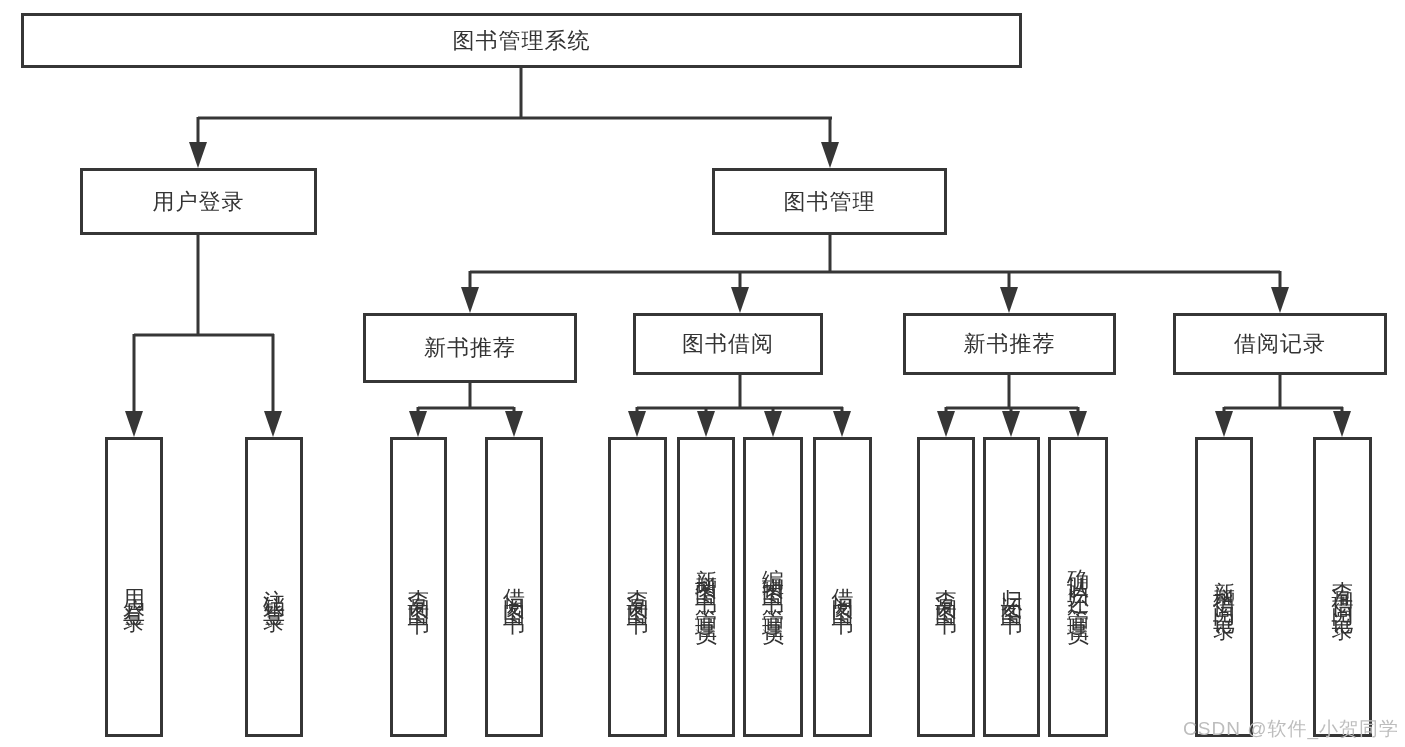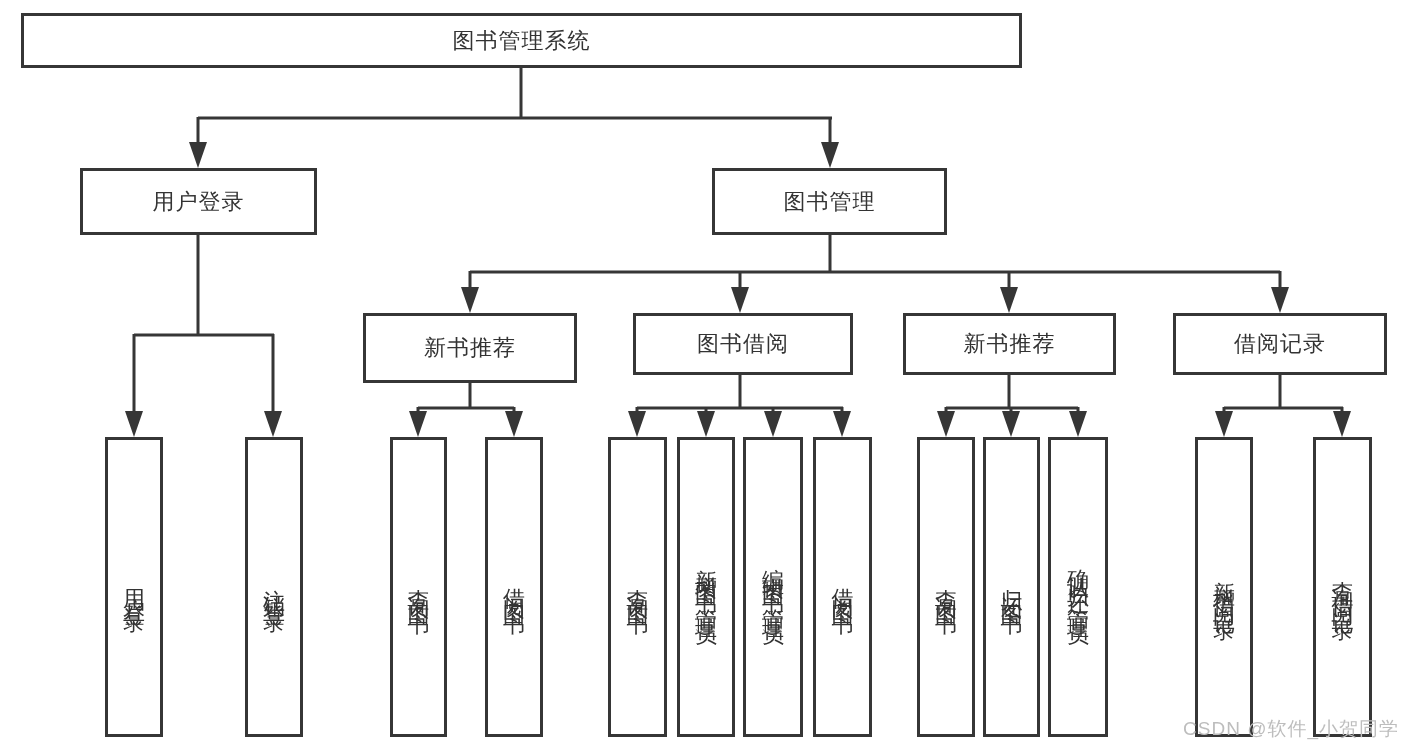--- a/index.html
+++ b/index.html
@@ -117,21 +117,21 @@
 <div class="node" style="left:80px;top:168px;width:237px;height:67px;">
   <span class="hlabel">用户登录</span>
 </div>
 <div class="node" style="left:712px;top:168px;width:235px;height:67px;">
   <span class="hlabel">图书管理</span>
 </div>
 
 <div class="node" style="left:363px;top:313px;width:214px;height:70px;">
   <span class="hlabel">新书推荐</span>
 </div>
-<div class="node" style="left:633px;top:313px;width:220px;height:62px;">
+<div class="node" style="left:633px;top:313px;width:190px;height:62px;">
   <span class="hlabel">图书借阅</span>
 </div>
 <div class="node" style="left:903px;top:313px;width:213px;height:62px;">
   <span class="hlabel">新书推荐</span>
 </div>
 <div class="node" style="left:1173px;top:313px;width:214px;height:62px;">
   <span class="hlabel">借阅记录</span>
 </div>
 
 <div class="node leaf" style="left:105px;top:437px;width:58px;height:300px;">

